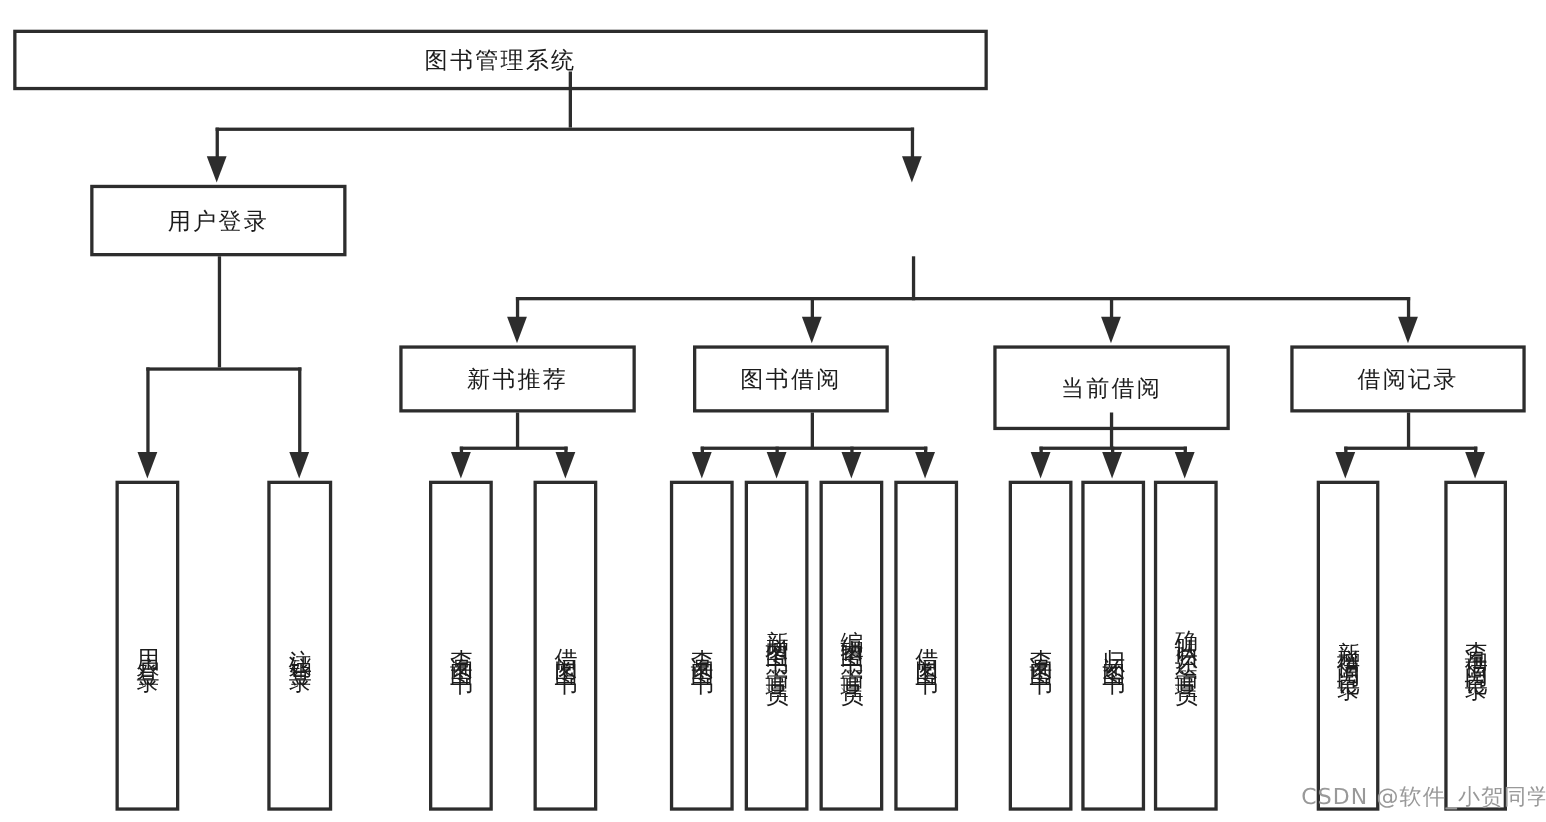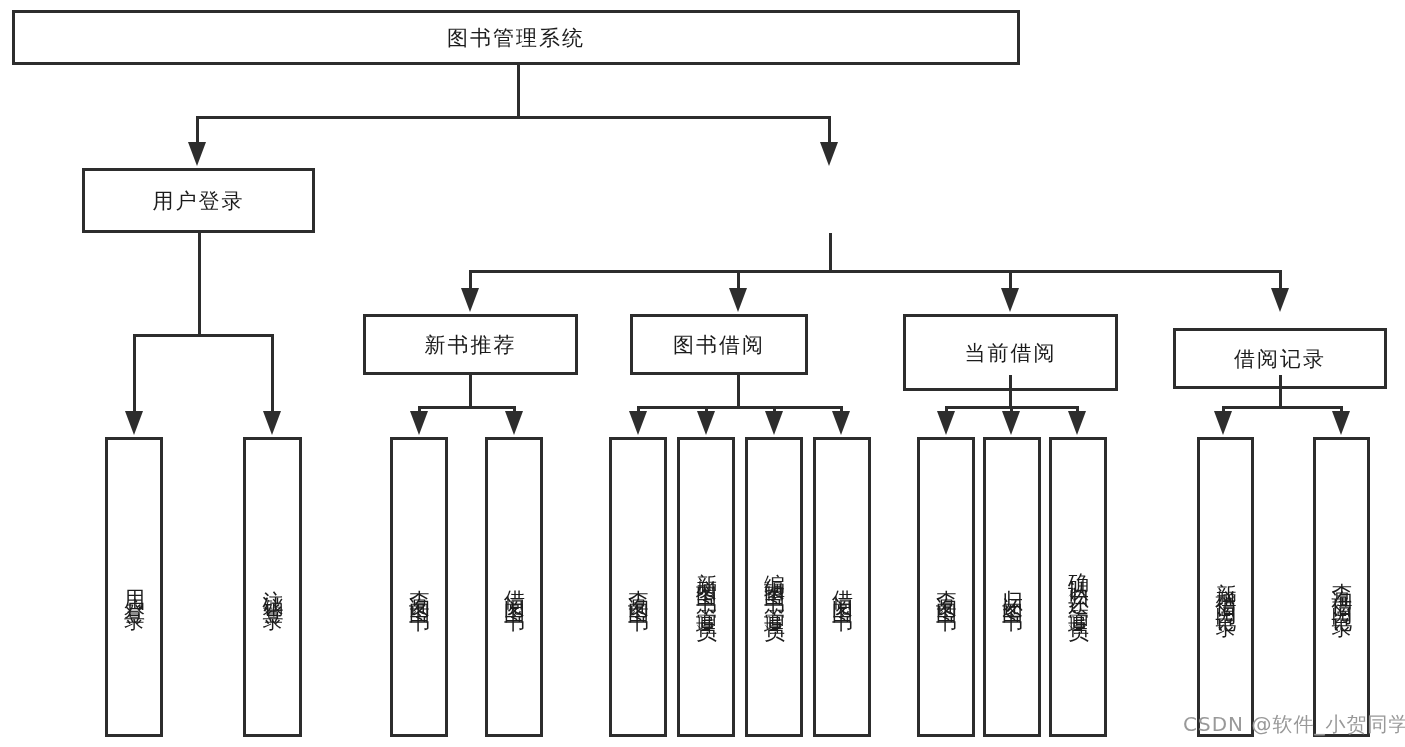--- a/index.html
+++ b/index.html
@@ -56,21 +56,21 @@
     white-space: nowrap;
     z-index: 5;
     text-shadow: 0 0 1px rgba(255,255,255,0.6);
   }
 </style>
 </head>
 <body>
 
 <div id="canvas">
 
-  <div class="box" style="left:12px; top:10px; width:1008px; height:55px;">图书管理系统</div>
+  <div class="box" style="left:12px; top:27px; width:886px; height:55px;">图书管理系统</div>
 
   <div class="vline" style="left:517px; top:65px; height:51px;"></div>
   <div class="hline" style="left:196px; top:116px; width:635px;"></div>
   <div class="vline" style="left:196px; top:116px; height:30px;"></div>
   <div class="arrow" style="left:188px; top:142px;"></div>
   <div class="vline" style="left:828px; top:116px; height:30px;"></div>
   <div class="arrow" style="left:820px; top:142px;"></div>
 
   <div class="box" style="left:82px; top:168px; width:233px; height:65px;">用户登录</div>
 
@@ -88,21 +88,21 @@
   <div class="vline" style="left:737px; top:270px; height:22px;"></div>
   <div class="arrow" style="left:729px; top:288px;"></div>
   <div class="vline" style="left:1009px; top:270px; height:22px;"></div>
   <div class="arrow" style="left:1001px; top:288px;"></div>
   <div class="vline" style="left:1279px; top:270px; height:22px;"></div>
   <div class="arrow" style="left:1271px; top:288px;"></div>
 
   <div class="box" style="left:363px; top:314px; width:215px; height:61px;">新书推荐</div>
   <div class="box" style="left:630px; top:314px; width:178px; height:61px;">图书借阅</div>
   <div class="box" style="left:903px; top:314px; width:215px; height:77px;text-align:center;">当前借阅</div>
-  <div class="box" style="left:1173px; top:328px; width:214px; height:61px;">借阅记录</div>
+  <div class="box" style="left:1173px; top:314px; width:214px; height:61px;">借阅记录</div>
 
   <div class="vline" style="left:469px; top:375px; height:32px;"></div>
   <div class="hline" style="left:418px; top:406px; width:98px;"></div>
   <div class="vline" style="left:418px; top:406px; height:8px;"></div>
   <div class="arrow" style="left:410px; top:411px;"></div>
   <div class="vline" style="left:513px; top:406px; height:8px;"></div>
   <div class="arrow" style="left:505px; top:411px;"></div>
 
   <div class="vline" style="left:737px; top:375px; height:32px;"></div>
   <div class="hline" style="left:637px; top:406px; width:206px;"></div>

